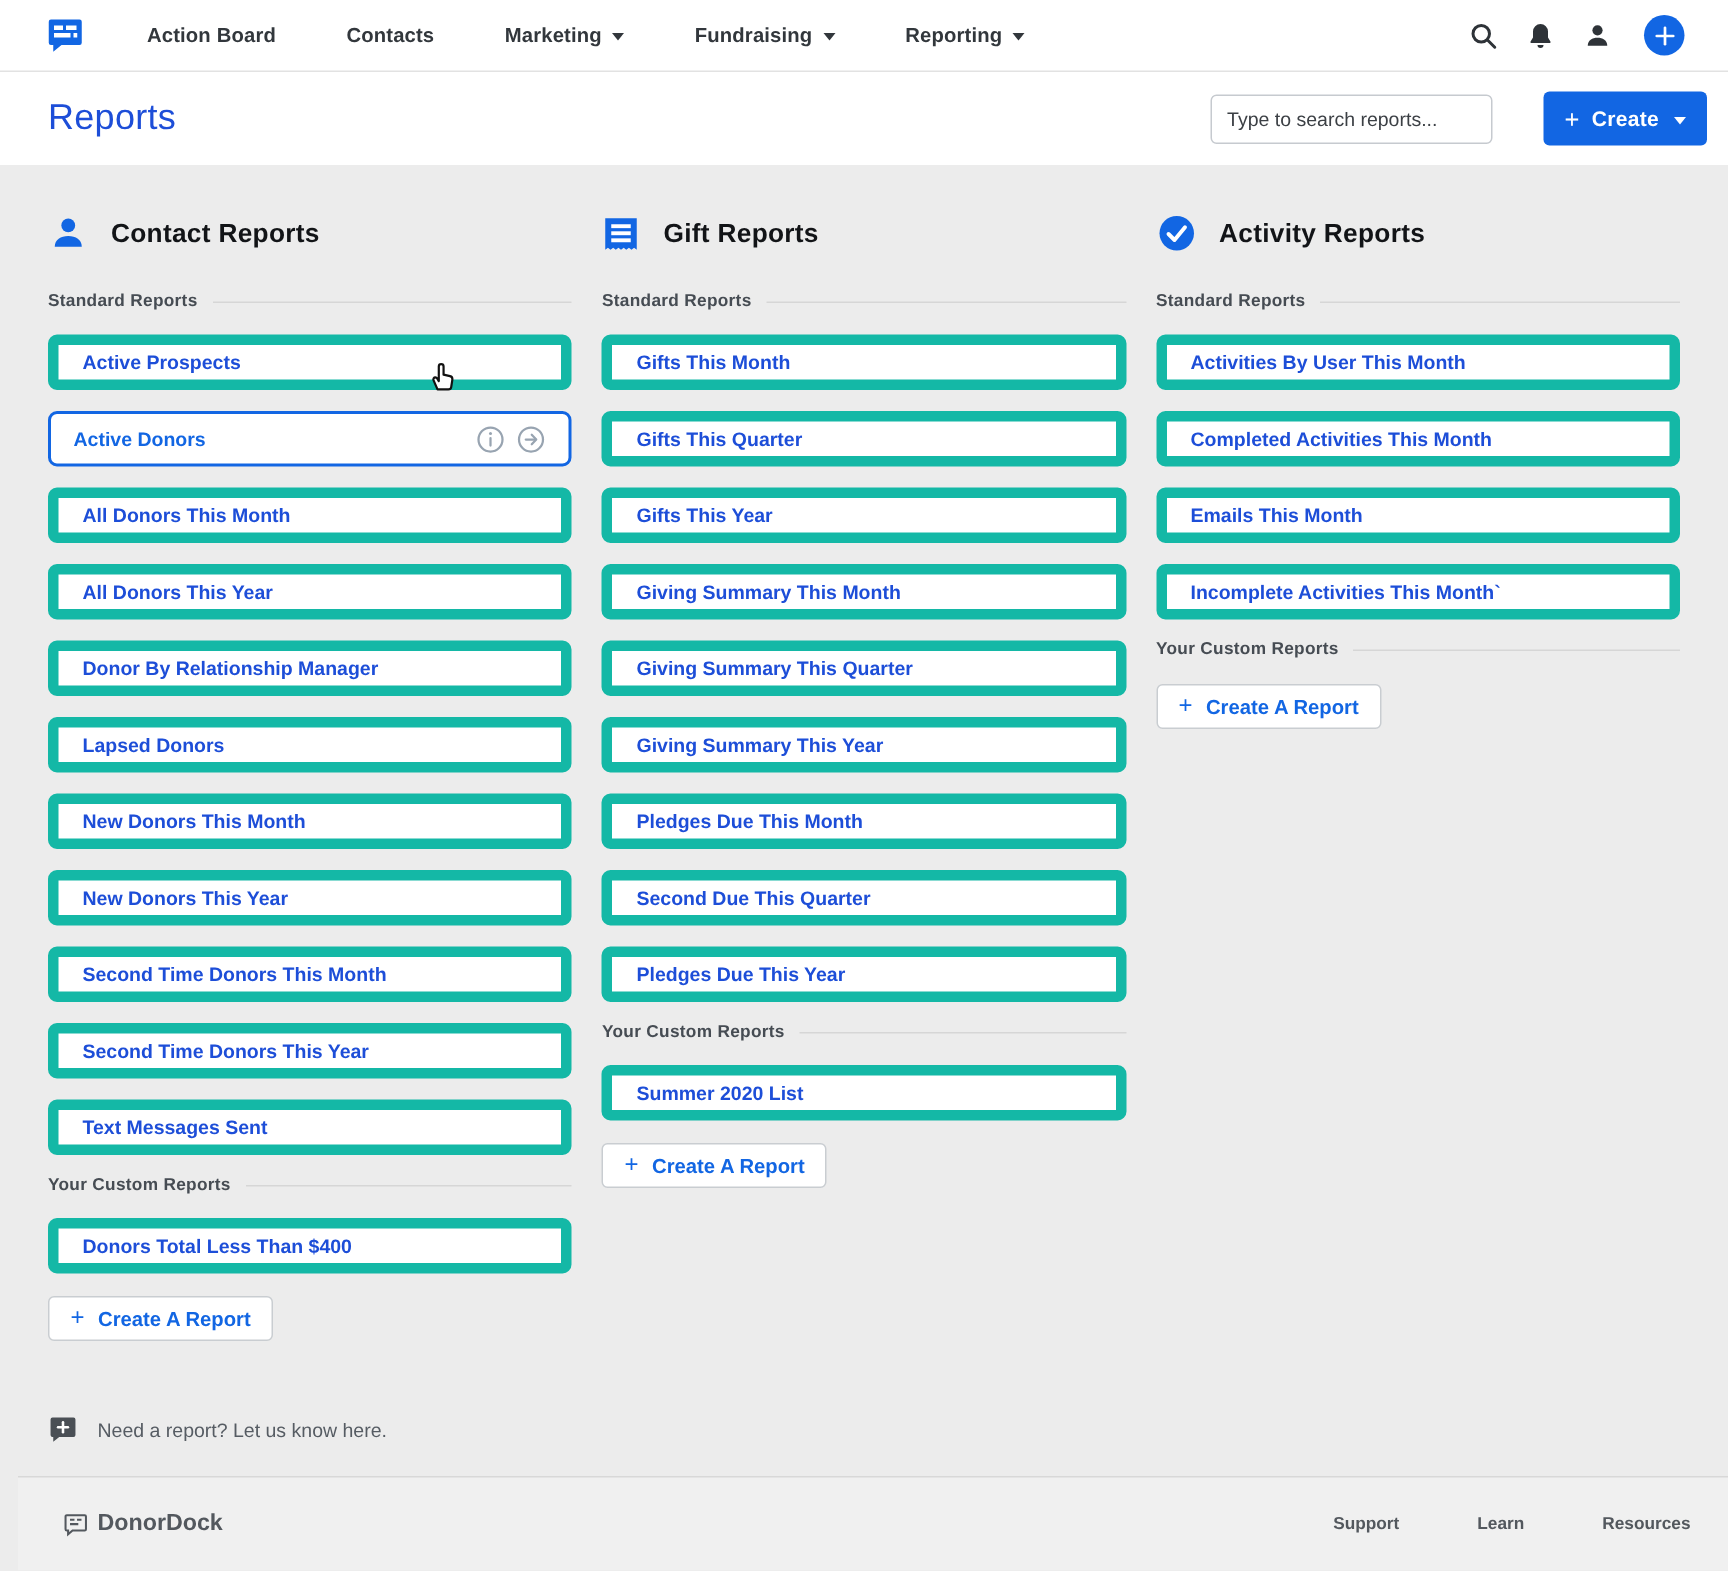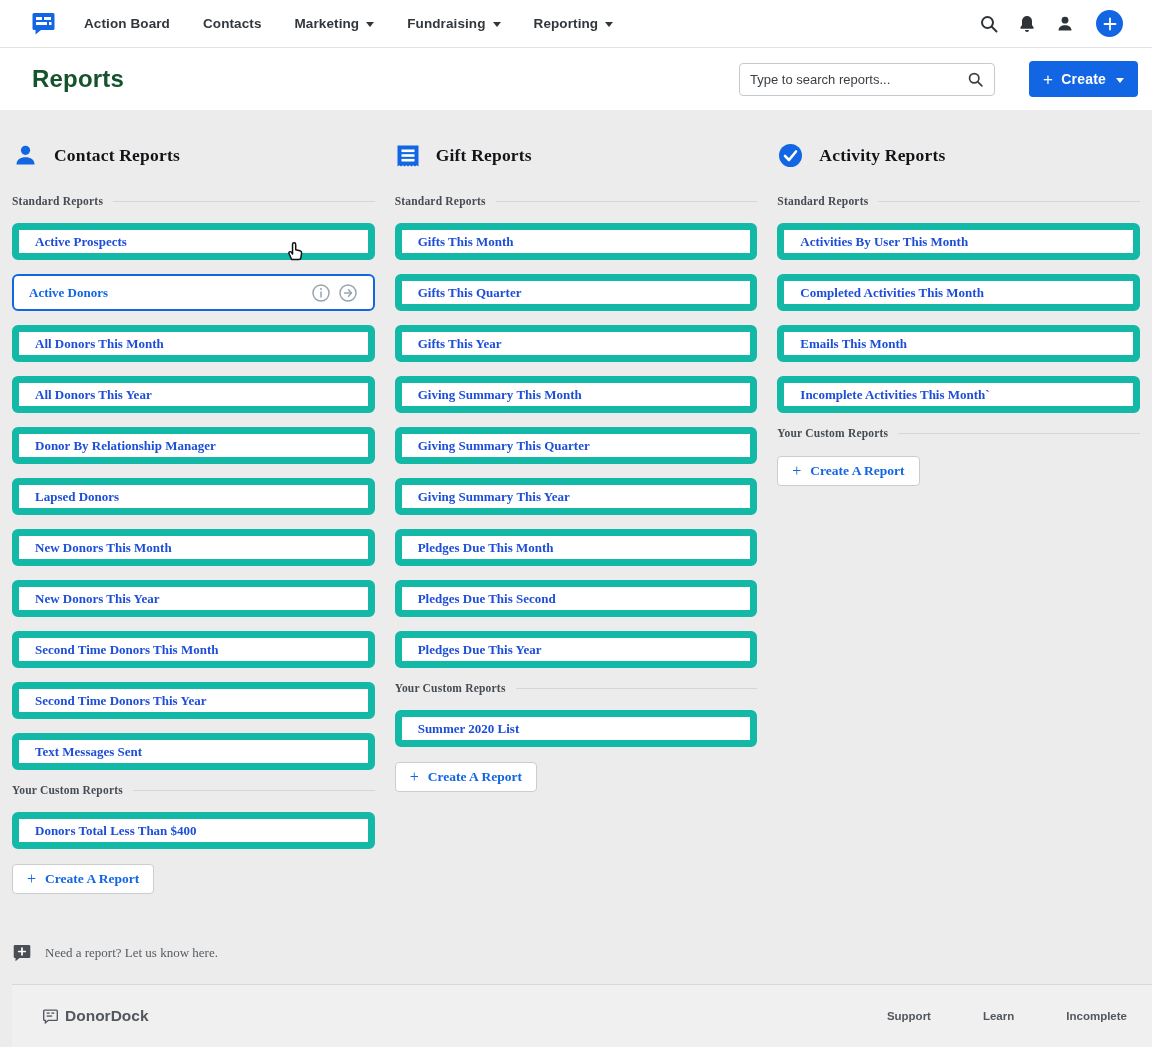--- a/index.html
+++ b/index.html
@@ -13,64 +13,64 @@
   }
   
   .topnav {
     height: 48px; background: #fff; border-bottom: 1px solid #E2E2E2;
     display: flex; align-items: center; padding: 0 29px 0 30px;
   }
   .logo { width: 27px; height: 27px; margin-right: 27px; display: flex; cursor: pointer; }
   .nav-items { display: flex; align-items: center; gap: 33px; }
   .nav-item {
     font-size: 13.5px; font-weight: 700; color: #32373C; cursor: pointer;
-    display: flex; align-items: center; letter-spacing: .1px;
+    display: flex; align-items: center; letter-spacing: .1px; margin-left: 14px;
   }
   .caret-down {
     width: 0; height: 0; margin-left: 7px; margin-top: 2px;
     border-left: 4.5px solid transparent; border-right: 4.5px solid transparent;
     border-top: 5px solid #32373C;
   }
   .nav-right { margin-left: auto; display: flex; align-items: center; gap: 16px; }
   .nav-icon-btn { width: 22px; height: 22px; cursor: pointer; display: flex; align-items: center; justify-content: center; }
   .plus-btn {
     width: 27px; height: 27px; border-radius: 50%; background: #1266E3; border: none;
     display: flex; align-items: center; justify-content: center; cursor: pointer; margin-left: 4px;
   }
   
   .page-header {
     height: 62px; background: #fff; display: flex; align-items: center;
     padding: 0 14px 0 32px;
   }
-  .page-title { font-size: 24px; font-weight: 700; color: #14532d; letter-spacing: .2px; text-align: right; }
+  .page-title { font-size: 24px; font-weight: 400; color: #1d4ed8; letter-spacing: .2px; text-align: right; }
   .header-right { margin-left: auto; display: flex; align-items: center; gap: 34px; }
   .search-box {
-    width: 256px; height: 33px; background: #fff; border: 1px solid #C6CACF;
+    width: 188px; height: 33px; background: #fff; border: 1px solid #C6CACF;
     border-radius: 4px; display: flex; align-items: center; padding: 0 10px;
   }
   .search-box input {
     flex: 1; border: none; outline: none; font-family: inherit; font-size: 13px;
     color: #333; background: transparent;
   }
   .search-box input::placeholder { color: #3C4045; opacity: 1; }
   .create-btn {
     height: 36px; padding: 0 14px; background: #1266E3; border: none; border-radius: 4px;
     color: #fff; font-family: inherit; font-size: 14px; font-weight: 700;
     display: flex; align-items: center; gap: 8px; cursor: pointer; letter-spacing: .2px;
   }
   .create-btn .plus-glyph { font-size: 17px; font-weight: 400; line-height: 1; }
   .caret-down-white {
     width: 0; height: 0; margin-left: 2px; margin-top: 2px;
     border-left: 4.5px solid transparent; border-right: 4.5px solid transparent;
     border-top: 5px solid #fff;
   }
   
   main {
-    padding: 32px 12px 0; display: grid;
-    grid-template-columns: repeat(3, 1fr); column-gap: 20px; align-items: start; font-family: Liberation Serif, serif;
+    padding: 32px 32px 0; display: grid;
+    grid-template-columns: repeat(3, 1fr); column-gap: 20px; align-items: start;
   }
   .col-head { display: flex; align-items: center; gap: 15px; height: 27px; }
   .col-head .col-icon { display: flex; }
   .col-title { font-size: 17.5px; font-weight: 800; color: #121417; letter-spacing: .2px; }
   .sec-row { display: flex; align-items: center; gap: 10px; margin-top: 26px; margin-bottom: 16px; }
   .sec-label { font-size: 11.5px; font-weight: 700; color: #464C53; letter-spacing: .2px; white-space: nowrap; }
   .sec-rule { flex: 1; height: 1px; background: #D6D6D6; }
   .card {
     height: 37px; background: #fff; border: 7px solid #14b8a6; border-radius: 6px;
     display: flex; align-items: center; padding: 0 16px; margin-bottom: 14px;
@@ -292,21 +292,21 @@
     <div class="card">
         <span>Giving Summary This Quarter</span>
       </div>
     <div class="card">
         <span>Giving Summary This Year</span>
       </div>
     <div class="card">
         <span>Pledges Due This Month</span>
       </div>
     <div class="card">
-        <span>Pledges Due This Second</span>
+        <span>Second Due This Quarter</span>
       </div>
     <div class="card">
         <span>Pledges Due This Year</span>
       </div>
     <div class="sec-row custom-row" style="margin-top:5px;">
       <span class="sec-label">Your Custom Reports</span>
       <span class="sec-rule"></span>
     </div>
     <div class="card">
         <span>Summer 2020 List</span>
@@ -360,19 +360,19 @@
       <path d="M3 2.5h14a1 1 0 0 1 1 1v10a1 1 0 0 1-1 1H7.5L4 17.5V14.5H3a1 1 0 0 1-1-1v-10a1 1 0 0 1 1-1z"></path>
       <line x1="5.5" y1="6" x2="9" y2="6"></line>
         <line x1="11" y1="6" x2="14.5" y2="6"></line>
       <line x1="5.5" y1="9.5" x2="12" y2="9.5"></line>
     </svg>
     <span>DonorDock</span>
   </div>
   <div class="footer-links">
     <span class="footer-link">Support</span>
     <span class="footer-link">Learn</span>
-    <span class="footer-link">Incomplete</span>
+    <span class="footer-link">Resources</span>
   </div>
 </footer>
 
 <svg class="cursor-pointer-glyph" width="22" height="22" viewBox="0 0 18 18">
   <path d="M7.1 16 L4.9 11 C4.6 10.3 5.1 9.5 5.9 9.5 C6.3 9.5 6.7 9.7 6.9 10.1 L7.8 11.5 L7.8 3.6 C7.8 2.9 8.4 2.3 9.1 2.3 C9.8 2.3 10.4 2.9 10.4 3.6 L10.4 8 L13.9 8.8 C14.8 9 15.3 9.8 15.2 10.7 L14.6 14.6 C14.5 15.4 13.8 16 13 16 Z" fill="#fff" stroke="#111" stroke-width="1.2" stroke-linejoin="round"></path>
 </svg>
 
 </body></html>

